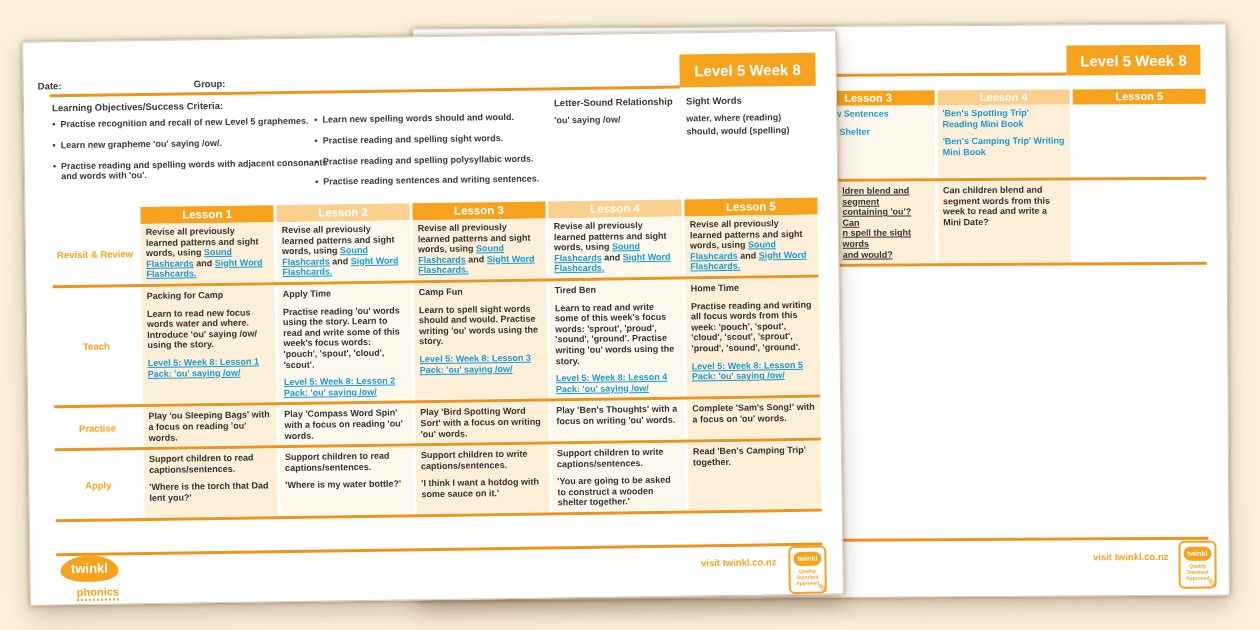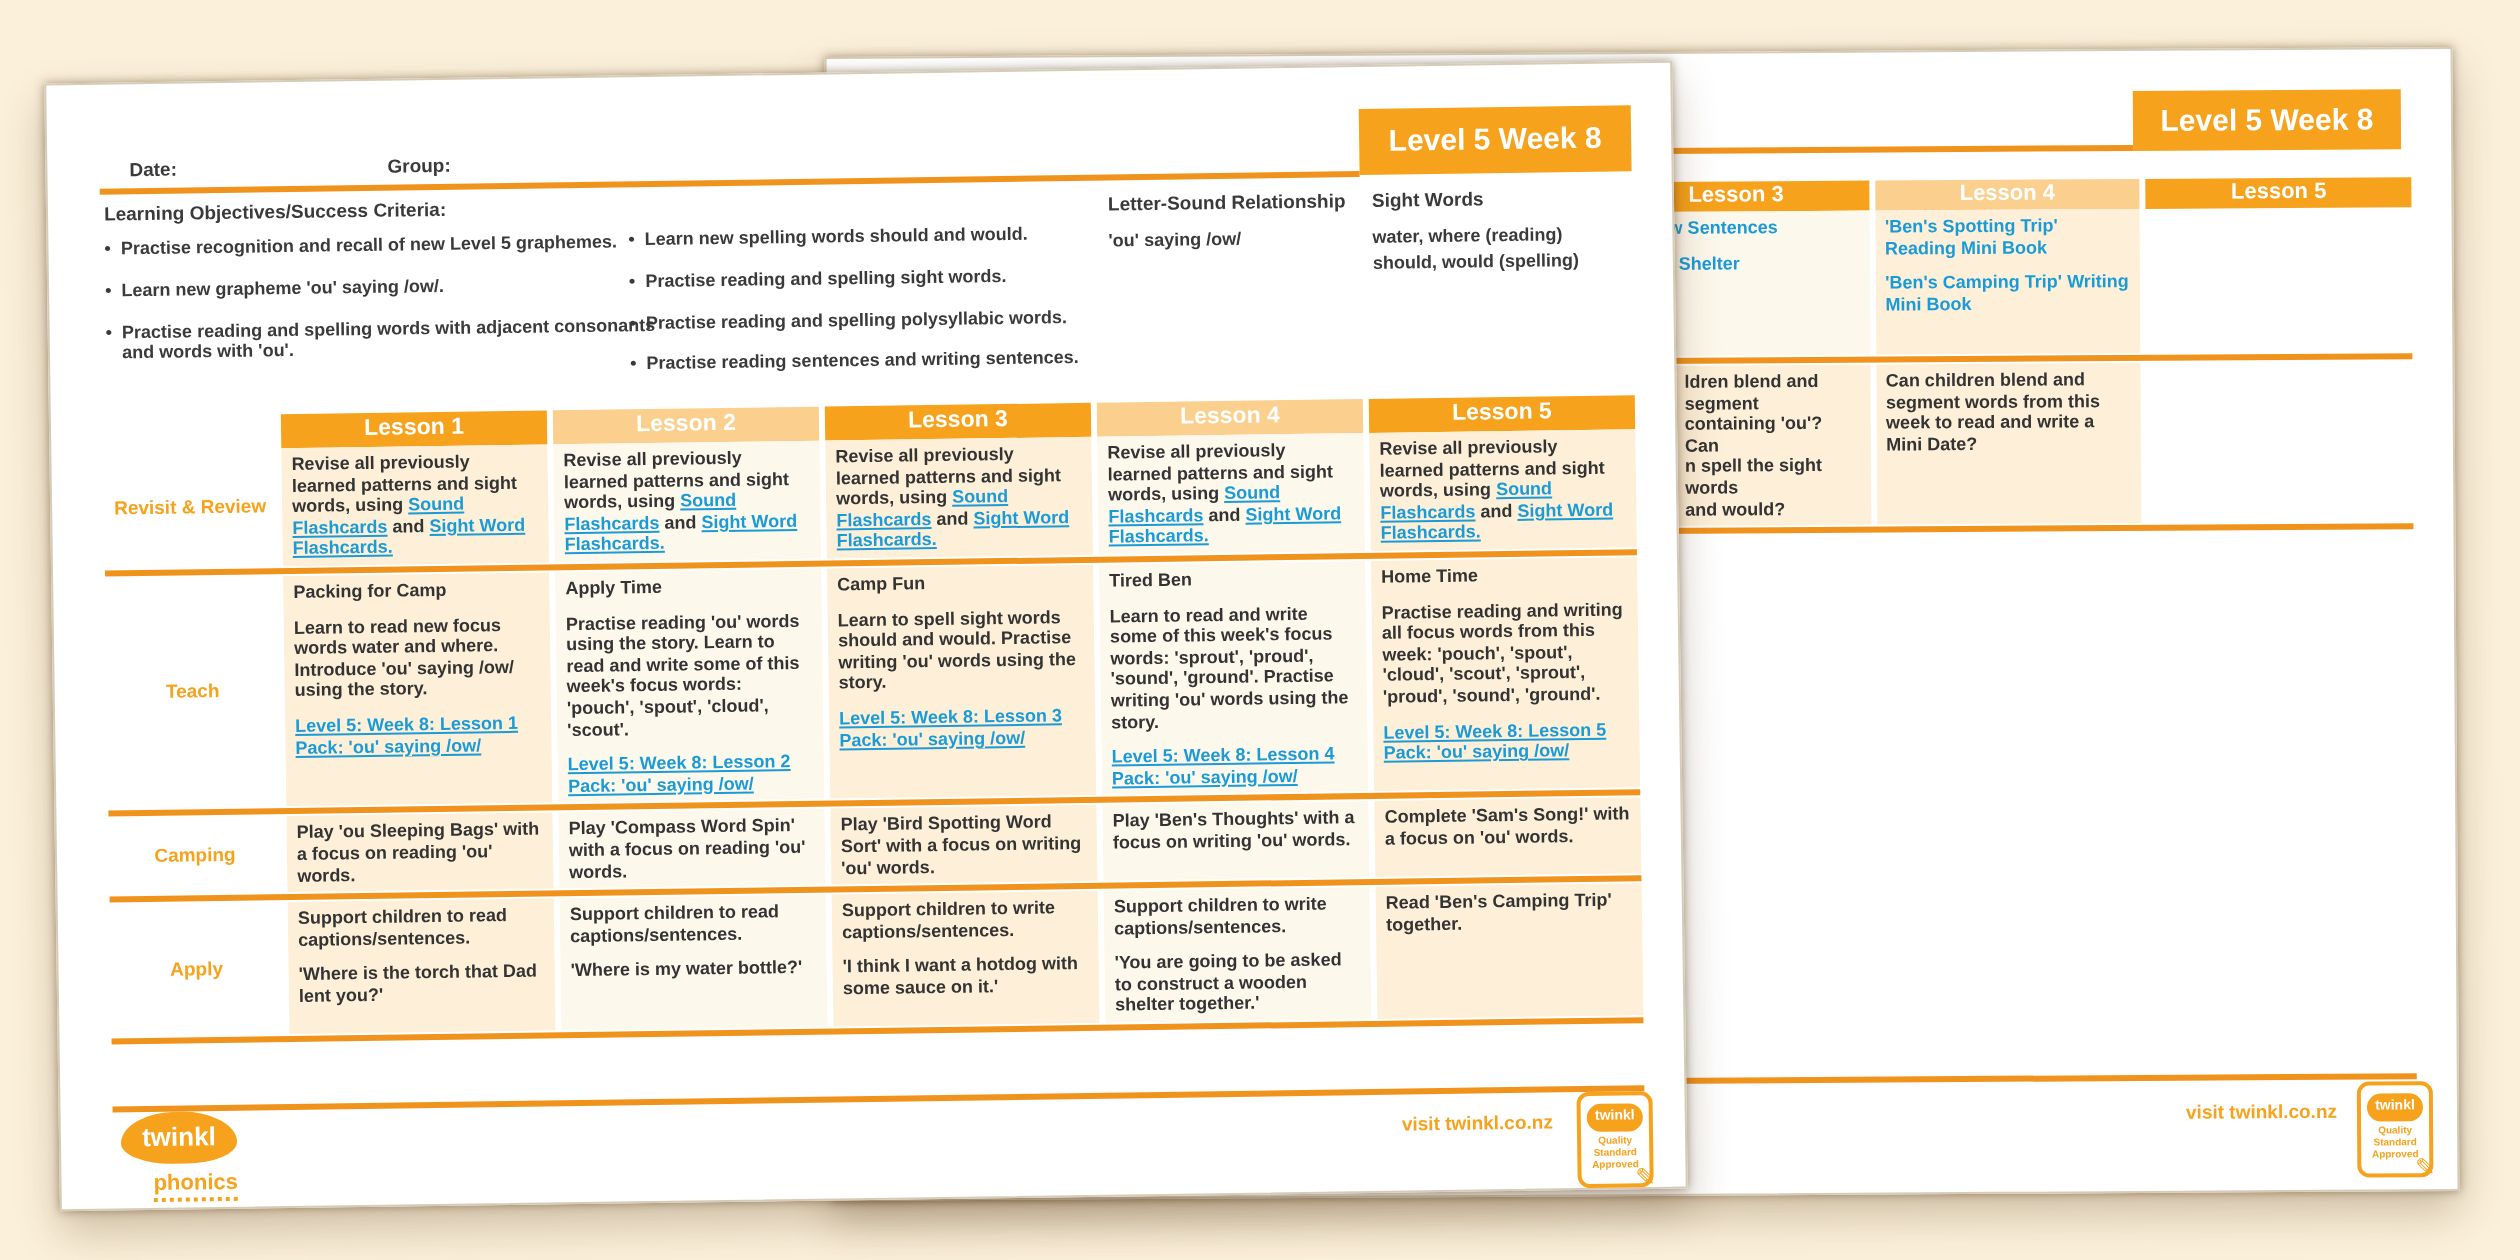--- a/index.html
+++ b/index.html
@@ -85,21 +85,21 @@
           <div class="para"><a class="run-l">Build a Shelter</a></div>
         </div>
         <div class="cell odd">
           <div class="para"><a class="run-l">'Ben's Spotting Trip' Reading Mini Book</a></div>
           <div class="para"><a class="run-l">'Ben's Camping Trip' Writing Mini Book</a></div>
         </div>
       </div>
       <div class="t-rule"></div>
       <div class="p2row" style="min-height: 62px;">
         <div class="cell odd cut">
-          <div class="para pre" style="white-space: pre-line;"><span class="run-p">ldren blend and segment
+          <div class="para pre" style="white-space: pre-line; text-decoration: underline;"><span class="run-p">ldren blend and segment
 containing 'ou'? Can
 n spell the sight words
 and would?</span></div>
         </div>
         <div class="cell odd">
           <div class="para"><span class="run-p">Can children blend and segment words from this week to read and write a Mini Date?</span></div>
         </div>
       </div>
       <div class="t-rule"></div>
     </div>
@@ -107,21 +107,21 @@
   <div class="hline" style="left:26px;top:512px;width:766px"></div>
   <div class="visit" style="right:60px;top:526px">visit twinkl.co.nz</div>
   <div class="stamp" style="right:12px;top:516px">
     <div class="stamp-cloud">twinkl</div>
     <div class="stamp-txt">Quality Standard Approved</div>
     <div class="stamp-pencil">✎</div>
   </div>
 </div>
 
 <div class="page" id="page1">
-  <div class="meta-label" style="left:41px;top:38px">Date:</div>
+  <div class="meta-label" style="left:14px;top:38px">Date:</div>
   <div class="meta-label" style="left:170px;top:38px">Group:</div>
   <div class="hline" style="left:26px;top:52px;width:630px"></div>
   <div class="badge" style="left:656px;top:21px;width:136px;height:33px">Level 5 Week 8</div>
 
   <div class="obj" style="left:28px;top:60px;width:290px">
     <div class="sec-title">Learning Objectives/Success Criteria:</div>
     <div id="obj-col1">
         <div class="bullet">
           <span class="dot">•</span>
           <span>Practise recognition and recall of new Level 5 graphemes.</span>
@@ -217,21 +217,21 @@
           <div class="para"><a class="run-l">Level 5: Week 8: Lesson 4 Pack: 'ou' saying /ow/</a></div>
         </div>
         <div class="cell odd">
           <div class="para"><span class="run-p">Home Time</span></div>
           <div class="para"><span class="run-p">Practise reading and writing all focus words from this week: 'pouch', 'spout', 'cloud', 'scout', 'sprout', 'proud', 'sound', 'ground'.</span></div>
           <div class="para"><a class="run-l">Level 5: Week 8: Lesson 5 Pack: 'ou' saying /ow/</a></div>
         </div>
       </div>
       <div class="t-rule"></div>
       <div class="t-row" style="min-height: 30px;">
-        <div class="rlabel">Camping</div>
+        <div class="rlabel">Practise</div>
         <div class="cell odd">
           <div class="para"><span class="run-p">Play 'ou Sleeping Bags' with a focus on reading 'ou' words.</span></div>
         </div>
         <div class="cell even">
           <div class="para"><span class="run-p">Play 'Compass Word Spin' with a focus on reading 'ou' words.</span></div>
         </div>
         <div class="cell odd">
           <div class="para"><span class="run-p">Play 'Bird Spotting Word Sort' with a focus on writing 'ou' words.</span></div>
         </div>
         <div class="cell even">

